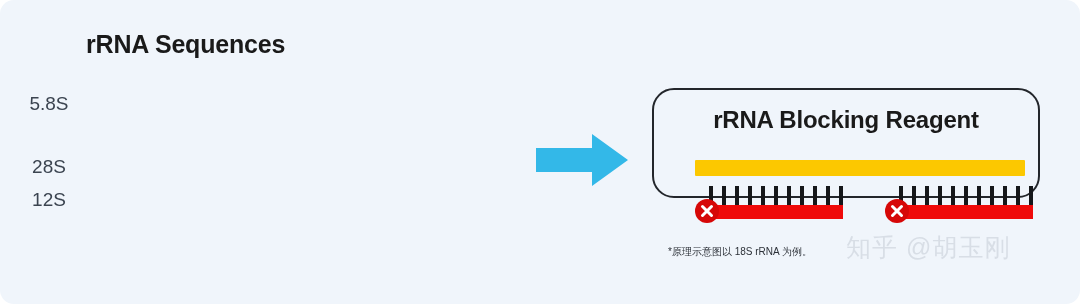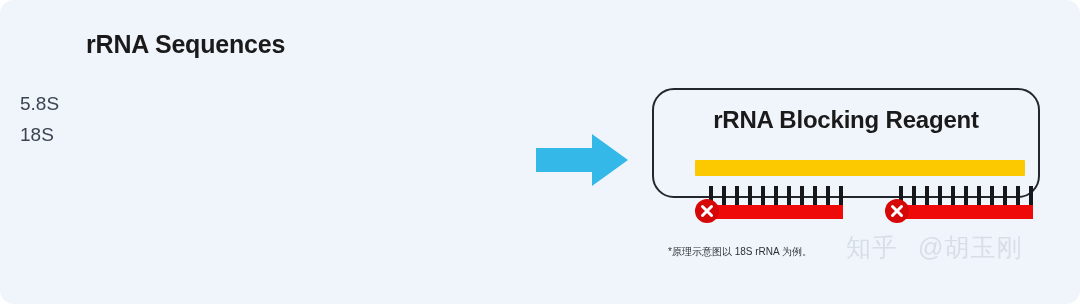--- a/index.html
+++ b/index.html
@@ -35,21 +35,21 @@
   .bar-row {
     position: absolute;
     left: 20px;
     height: 24px;
     width: 500px;
   }
   .bar-label {
     position: absolute;
     left: 0; top: 0;
     width: 58px;
-    text-align: left;
+    text-align: center;
     font-size: 19px;
     color: #3b4450;
     line-height: 24px;
     white-space: nowrap;
   }
   .bar-track {
     position: absolute;
     left: 66px; top: 4px;
     height: 17px;
     width: 434px;
@@ -137,51 +137,47 @@
     white-space: nowrap;
   }
   #watermark {
     position: absolute;
     left: 846px; top: 231px;
     font-size: 25px;
     color: #d8dee6;
     white-space: nowrap;
     letter-spacing: 1px;
   }
-  #watermark .wm-logo { margin-right: 20px; }
+  #watermark .wm-logo { margin-right: 8px; }
 </style>
 </head>
 <body>
 
 <div id="page">
 
   <div id="left-panel">
     <div id="left-title">rRNA Sequences</div>
 
     <div class="bar-row" style="top:84px">
       <span class="bar-label">5.8S</span>
       <span class="bar-track">
         <span class="bar-fill" id="bar0" style="width: 117.18px; background: rgb(255, 190, 85);"></span>
       </span>
     </div>
 
-    <div class="bar-row" style="top:115px">
-      <span class="bar-label">18S</span>
-      <span class="bar-track">
-        <span class="bar-fill" id="bar1" style="width: 295.12px; background: rgb(252, 210, 2);"></span>
-      </span>
-    </div>
 
     <div class="bar-row" style="top:147px">
+      <span class="bar-label">28S</span>
       <span class="bar-track">
         <span class="bar-fill" id="bar2" style="width: 412.3px; background: rgb(242, 169, 0);"></span>
       </span>
     </div>
 
     <div class="bar-row" style="top:180px">
+      <span class="bar-label">12S</span>
       <span class="bar-track">
         <span class="bar-fill" id="bar3" style="width: 177.94px; background: rgb(255, 148, 101);"></span>
       </span>
     </div>
 
     <div class="bar-row" style="top:213px">
       <span class="bar-track">
         <span class="bar-fill" id="bar4" style="width: 238.7px; background: rgb(255, 201, 153);"></span>
       </span>
     </div>

